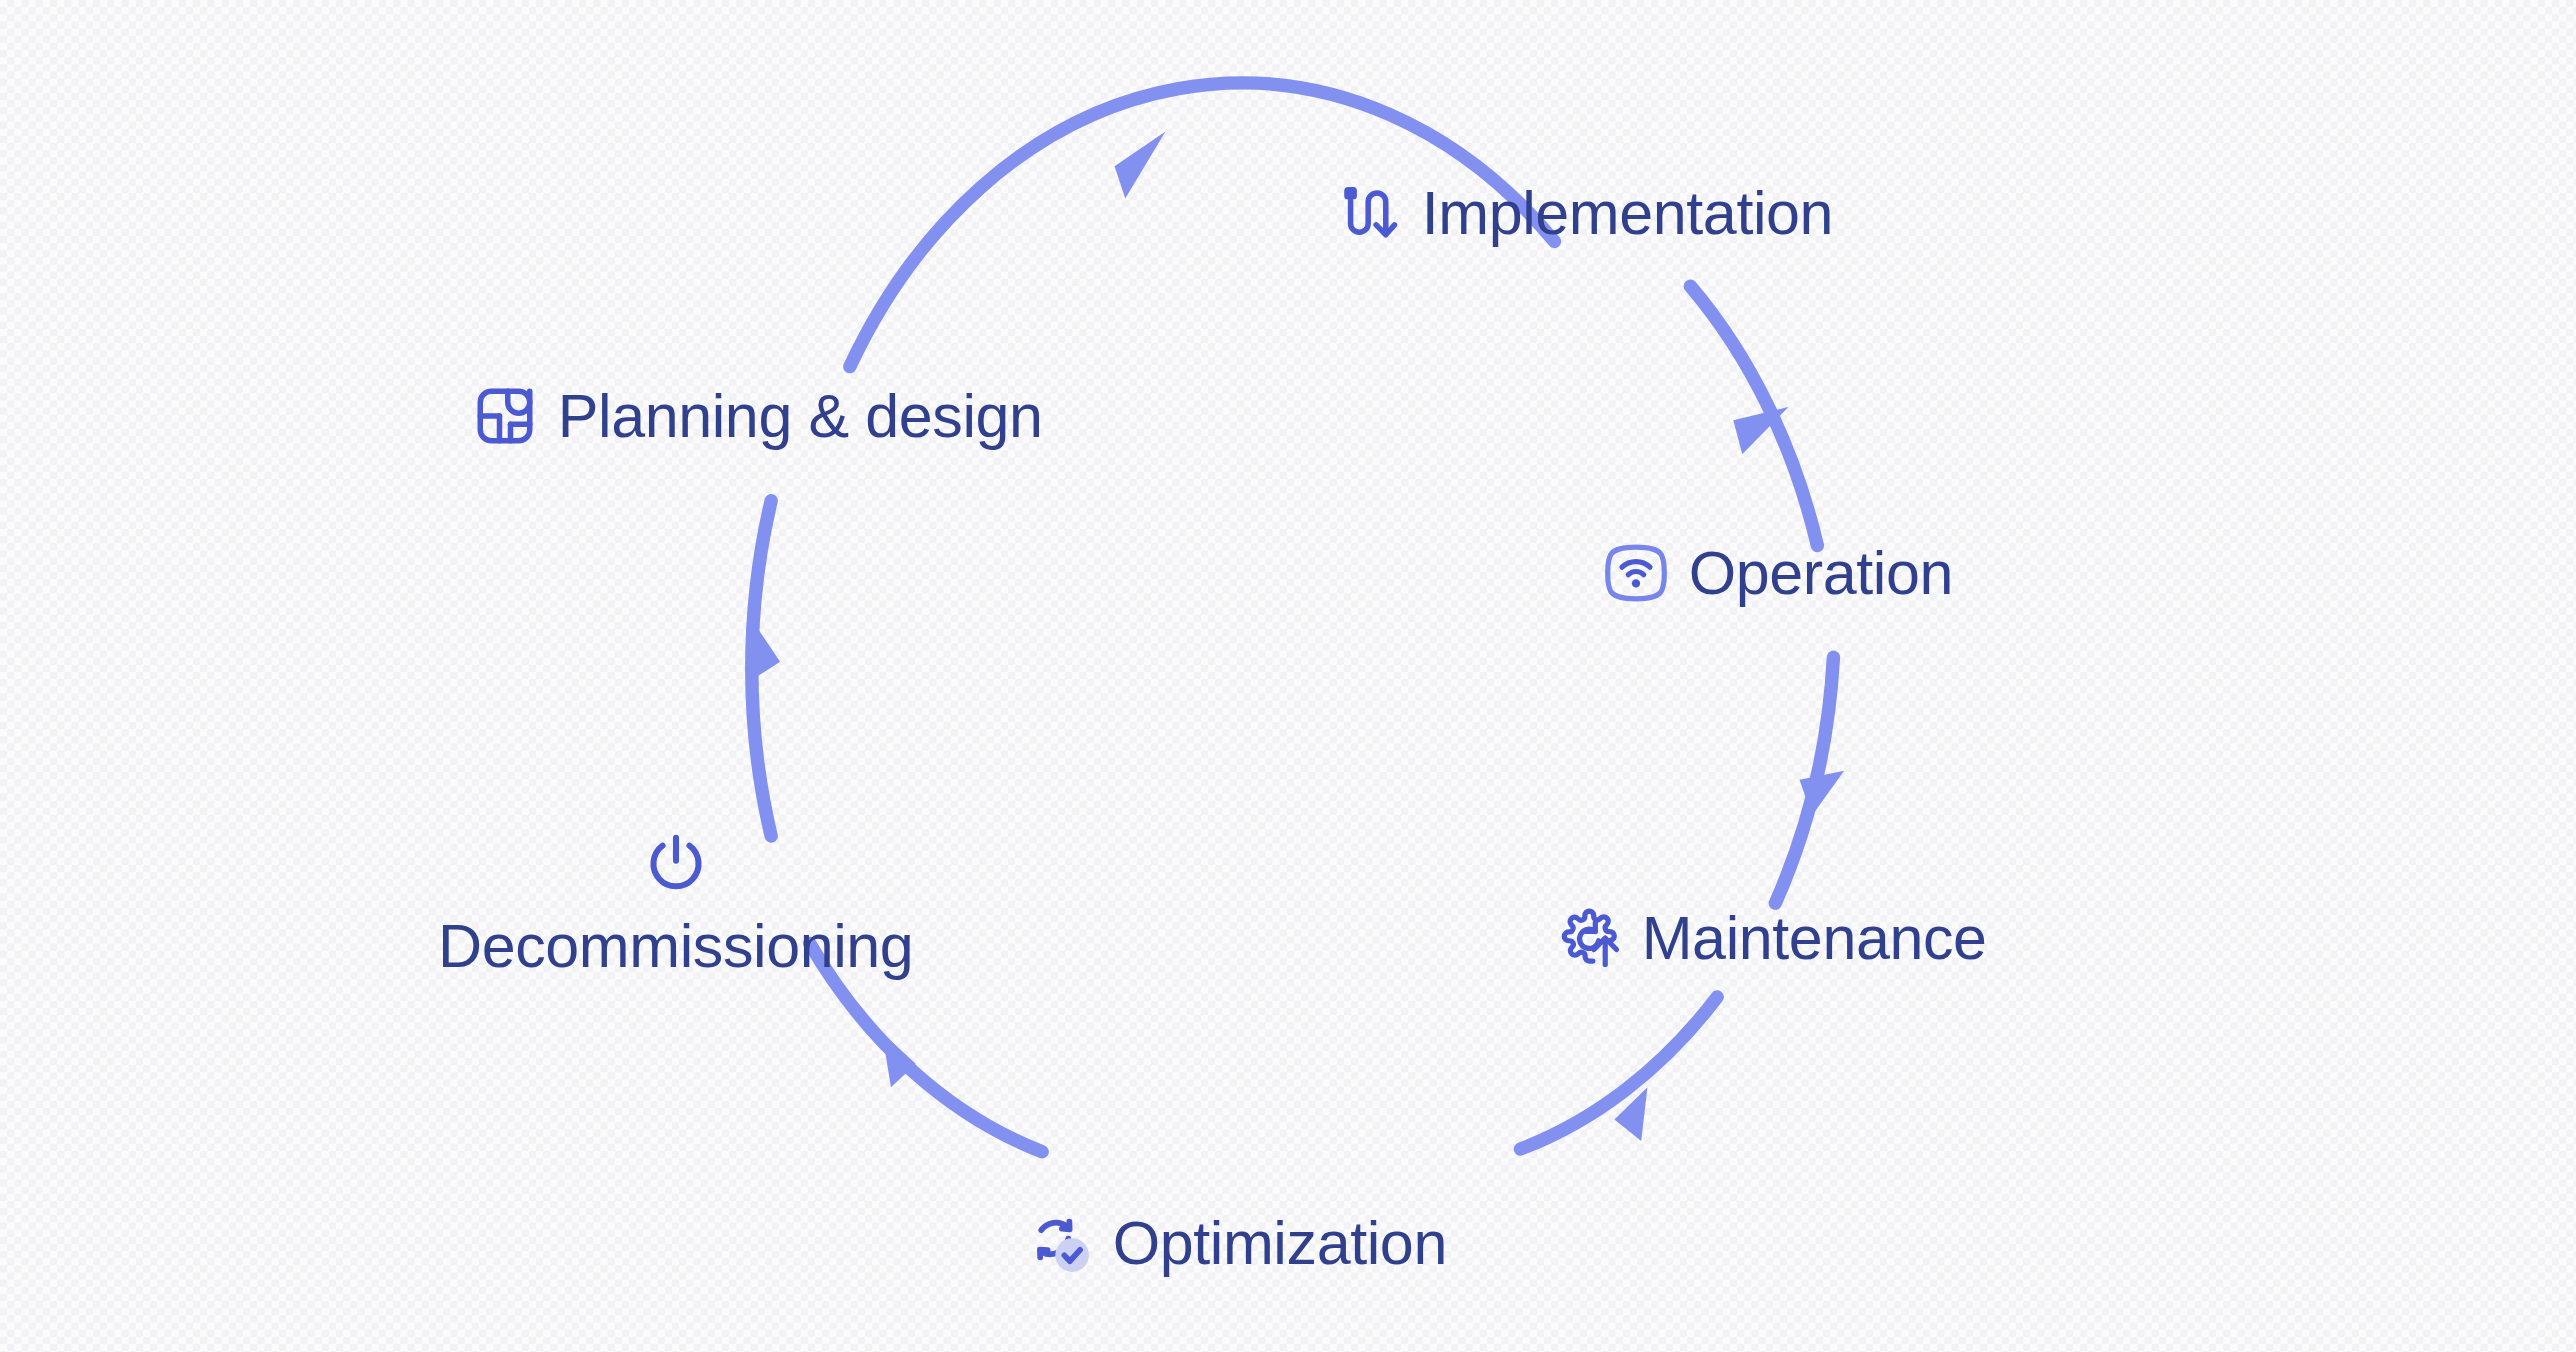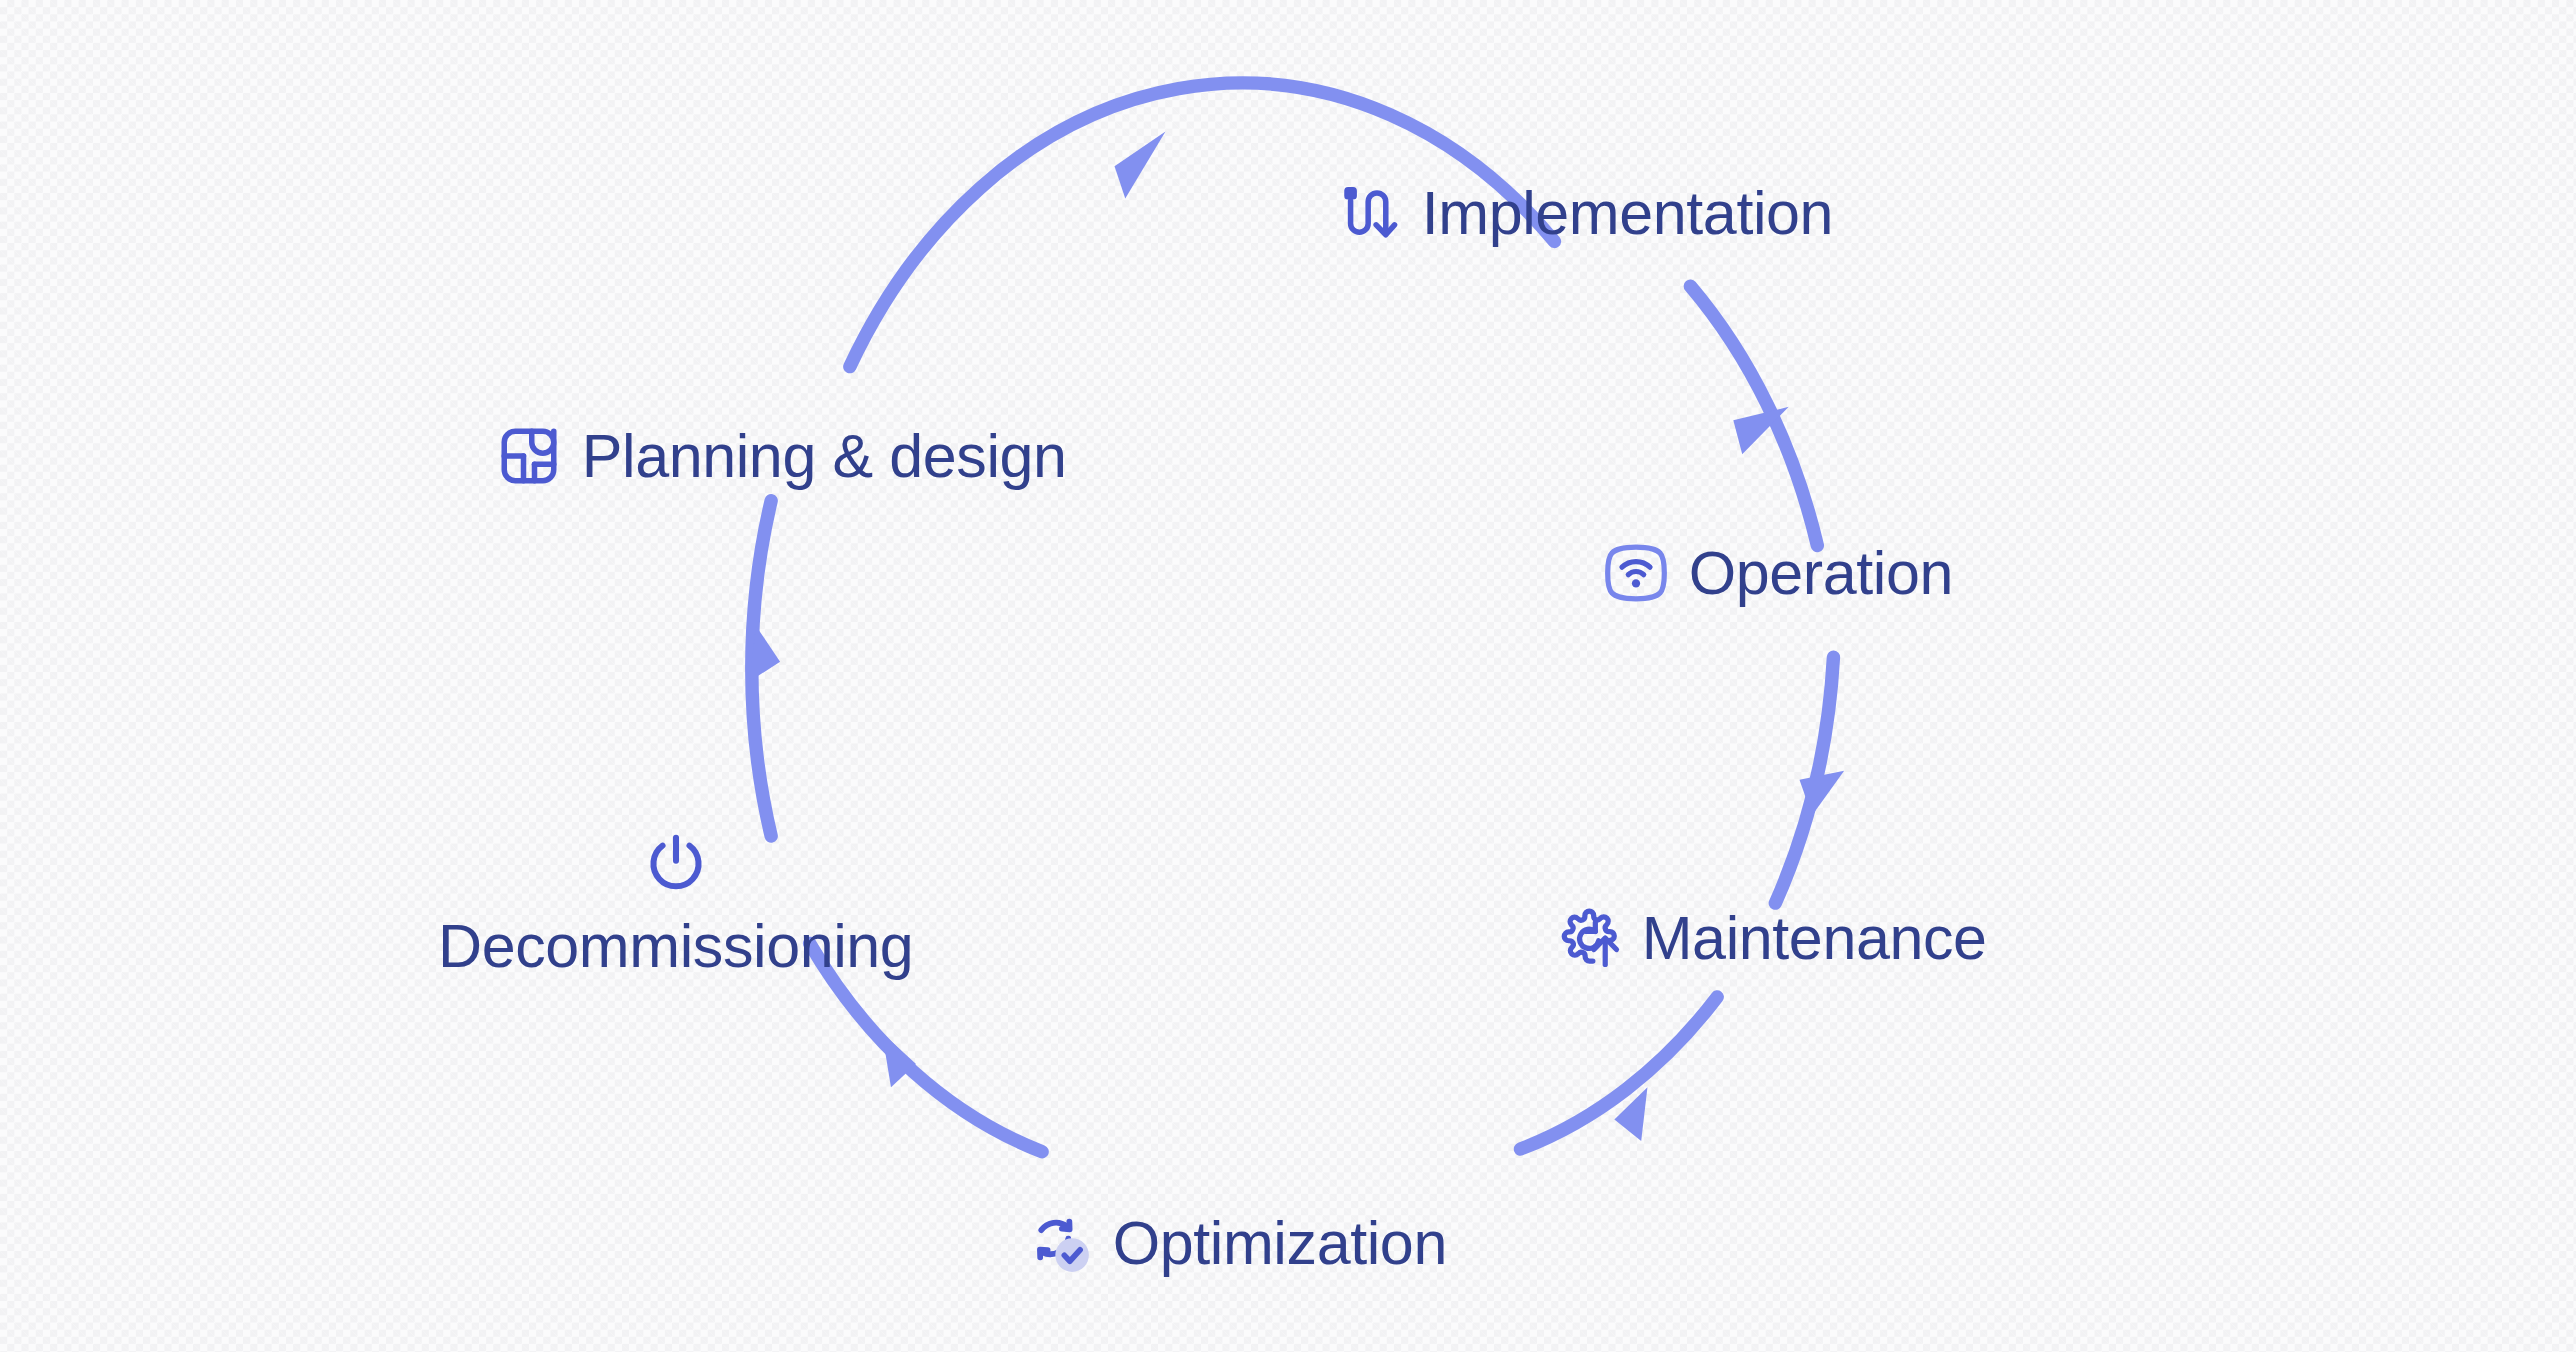--- a/index.html
+++ b/index.html
@@ -53,21 +53,21 @@
     height: 66px;
     display: block;
   }
 
   
   #node-implementation   { left: 1336px; top: 172px; margin-top: 8px; }
   #node-operation        { left: 1603px; top: 540px; }
   #node-maintenance      { left: 1556px; top: 905px; align-items: center; }
   #node-optimization     { left: 1027px; top: 1172px; margin-top: 38px; }
   #node-decommissioning  { left: 438px;  top: 830px; flex-direction: column; }
-  #node-planning         { left: 496px;  top: 383px; margin-top: 40px; }
+  #node-planning         { left: 472px;  top: 383px; }
 </style>
 </head>
 <body>
 
 <div id="stage">
 
   <svg id="cycle-svg" viewBox="0 0 2880 1512" xmlns="http://www.w3.org/2000/svg">
 
     <g fill="none" stroke="#8290f0" stroke-width="15" stroke-linecap="round">
 

